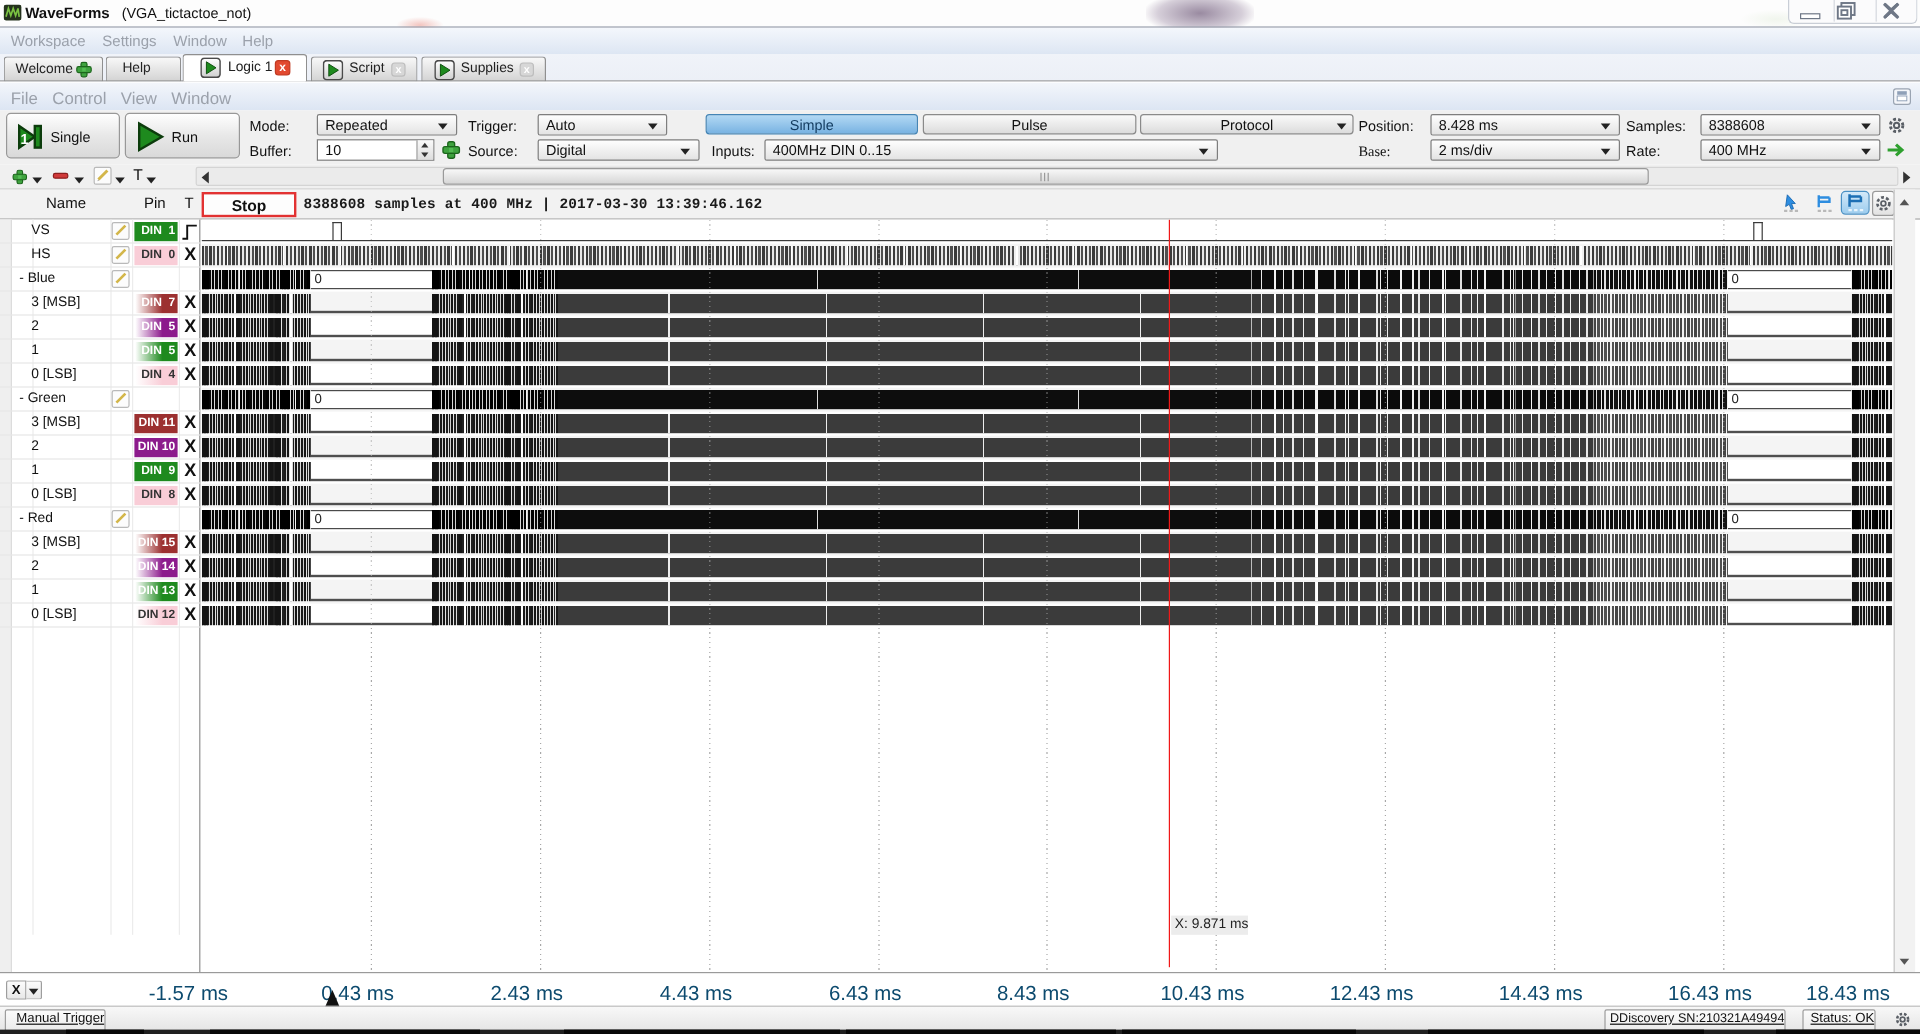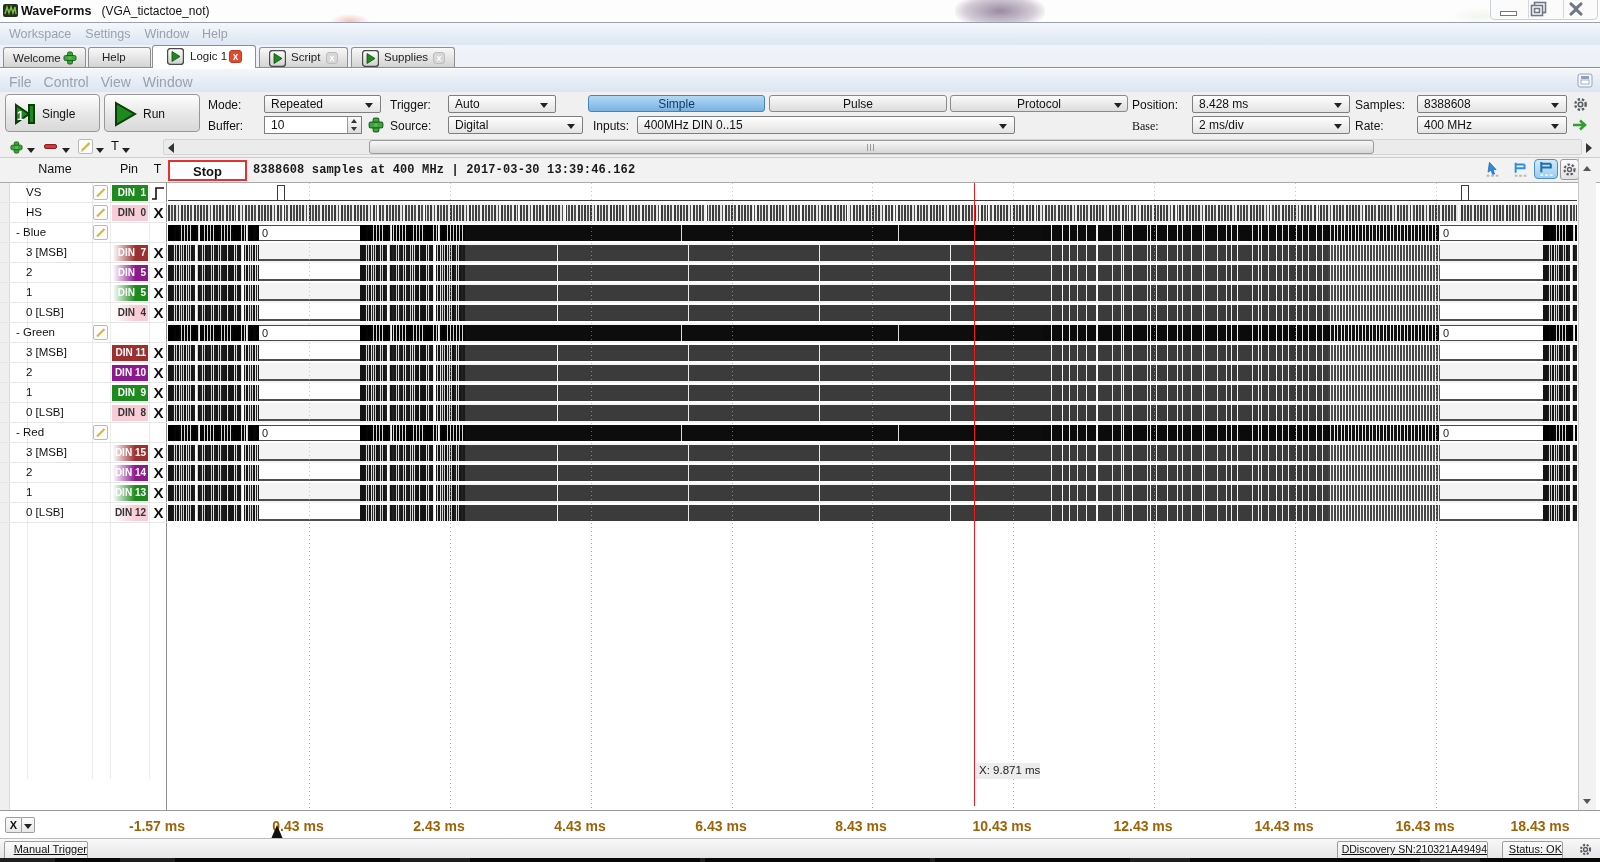--- a/index.html
+++ b/index.html
@@ -58,21 +58,21 @@
 .flatbus{background:#fff;border-top:1px solid #4a4a4a;border-bottom:1px solid #4a4a4a;font-size:11px;color:#222;padding:1px 0 0 3px;}
 .flatbit{border-bottom:2px solid #4f4f4f;}
 .vline{position:absolute;background:#ececec;width:1px;}
 .rowline{position:absolute;left:0;width:167px;height:1px;background:#e6e6e6;}
 .namecell{position:absolute;left:26px;font-size:11.5px;color:#111;}
 .pinbox{position:absolute;left:112px;width:36px;height:16px;font-size:10px;font-weight:bold;text-align:right;padding:2px 2px 0 0;white-space:pre;}
 .tx{position:absolute;left:150px;font-size:15px;font-weight:bold;color:#111;width:17px;text-align:center;}
 .pencil{position:absolute;left:93px;width:15px;height:15px;background:#fcfcfc;border:1px solid #b9b9b9;border-radius:2px;}
 
 .axis{left:0;top:810px;width:1600px;height:28px;background:#fff;border-top:1px solid #9a9a9a;}
-.axlbl{position:absolute;top:7px;font-size:14px;color:#a16207;transform:translateX(-50%);white-space:nowrap;font-weight:bold;}
+.axlbl{position:absolute;top:7px;font-size:17px;color:#0c4a6e;transform:translateX(-50%);white-space:nowrap;}
 .status{left:0;top:838px;width:1600px;height:20px;background:linear-gradient(#f8f8f8,#e6e6e6);border-top:1px solid #bcbcbc;}
 .sbtn{position:absolute;top:2px;height:28px;white-space:nowrap;overflow:hidden;background:linear-gradient(#fbfbfb,#e2e2e2);border:1px solid #9d9d9d;border-radius:2px;font-size:11px;color:#111;text-align:right;padding-top:1px;text-decoration:underline;}
 .taskbar{left:0;top:858px;width:1600px;height:4px;background:#1f1f1f;}
 </style></head><body>
 <div class="app">
 
 <div class="abs titlebar">
 <div class="abs" style="left:955px;top:-6px;width:90px;height:34px;background:radial-gradient(ellipse at center,rgba(120,100,130,0.75) 0%,rgba(140,120,150,0.35) 55%,rgba(140,120,150,0) 75%);"></div>
 <div class="abs" style="left:330px;top:14px;width:40px;height:14px;background:radial-gradient(ellipse at center,rgba(235,150,140,0.55) 0%,rgba(235,150,140,0) 70%);"></div>
 <div class="abs" style="left:1450px;top:8px;width:60px;height:16px;background:radial-gradient(ellipse at center,rgba(150,190,120,0.12) 0%,rgba(150,190,120,0) 70%);"></div>

